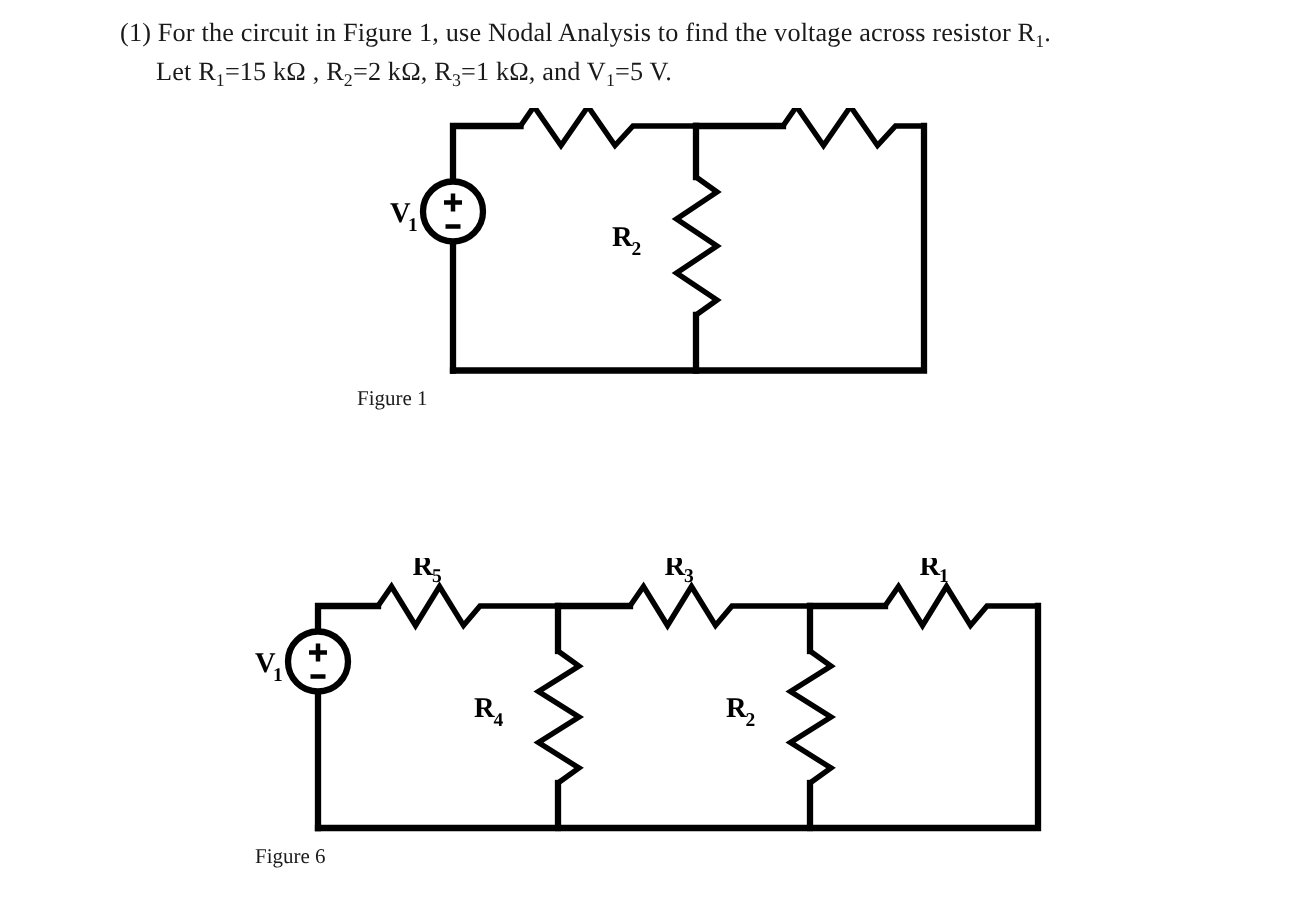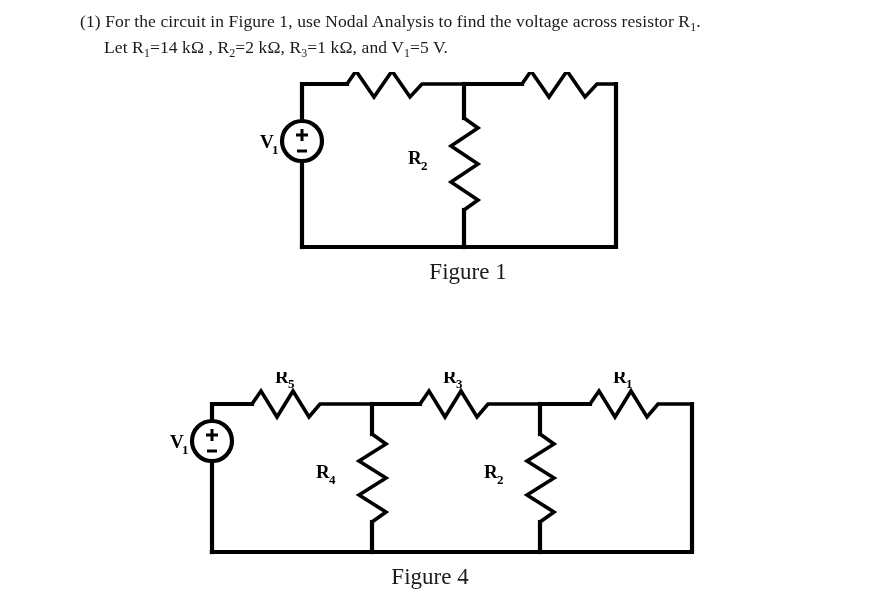--- a/index.html
+++ b/index.html
@@ -49,22 +49,21 @@
   
   .figure {
     position: absolute;
   }
   #figure-1 { left: 150px; top: 72px; width: 580px; height: 210px; }
   #figure-2 { left: 120px; top: 372px; width: 640px; height: 215px; }
 
   .figure svg { display: block; }
 
   .caption {
-    text-align: center;
-    font-size: 23px;
+    font-size: 14px;
     margin-top: 2px;
   }
   #figure-1 .caption { width: 460px; margin-left: 88px; }
   #figure-2 .caption { width: 520px; margin-left: 50px; }
 
   
   .wire {
     stroke: #000000;
     stroke-width: 4.2;
     fill: none;
@@ -101,21 +100,21 @@
     fill: #000000;
   }
 </style>
 </head>
 <body>
 
 <div class="page">
 
   <div class="problem" id="problem-1">
     <div class="prob-line"><span>(1)</span> <span>For the circuit in Figure 1, use Nodal Analysis to find the voltage across resistor R</span><sub>1</sub><span>.</span></div>
-    <div class="prob-line indent"><span>Let R</span><sub>1</sub><span>=14 kΩ , R</span><sub>2</sub><span>=2 kΩ, R</span><sub>3</sub><span>=1 kΩ, and V</span><sub>1</sub><span>=5 V.</span></div>
+    <div class="prob-line indent"><span>Let R</span><sub>1</sub><span>=15 kΩ , R</span><sub>2</sub><span>=2 kΩ, R</span><sub>3</sub><span>=1 kΩ, and V</span><sub>1</sub><span>=5 V.</span></div>
   </div>
 
   <div class="figure" id="figure-1">
     <svg width="580" height="185" viewBox="0 0 580 185">
 
       <path class="wire" d="M 152 50 L 152 12 L 197 12"></path>
 
       <path class="wire-thin" d="M 197 12 L 206 -1 L 224 25 L 242 -1 L 260 25 L 272 12 L 314 12"></path>
 
       <path class="wire" d="M 314 12 L 372 12"></path>
@@ -194,16 +193,16 @@
 
       <text class="rlabel" x="493" y="11">R</text>
       <text class="rlabel-sub" x="506" y="16">1</text>
 
       <text class="rlabel" x="196" y="106">R</text>
       <text class="rlabel-sub" x="209" y="112">4</text>
 
       <text class="rlabel" x="364" y="106">R</text>
       <text class="rlabel-sub" x="377" y="112">2</text>
     </svg>
-    <div class="caption">Figure 4</div>
+    <div class="caption">Figure 6</div>
   </div>
 
 </div>
 
 </body></html>

